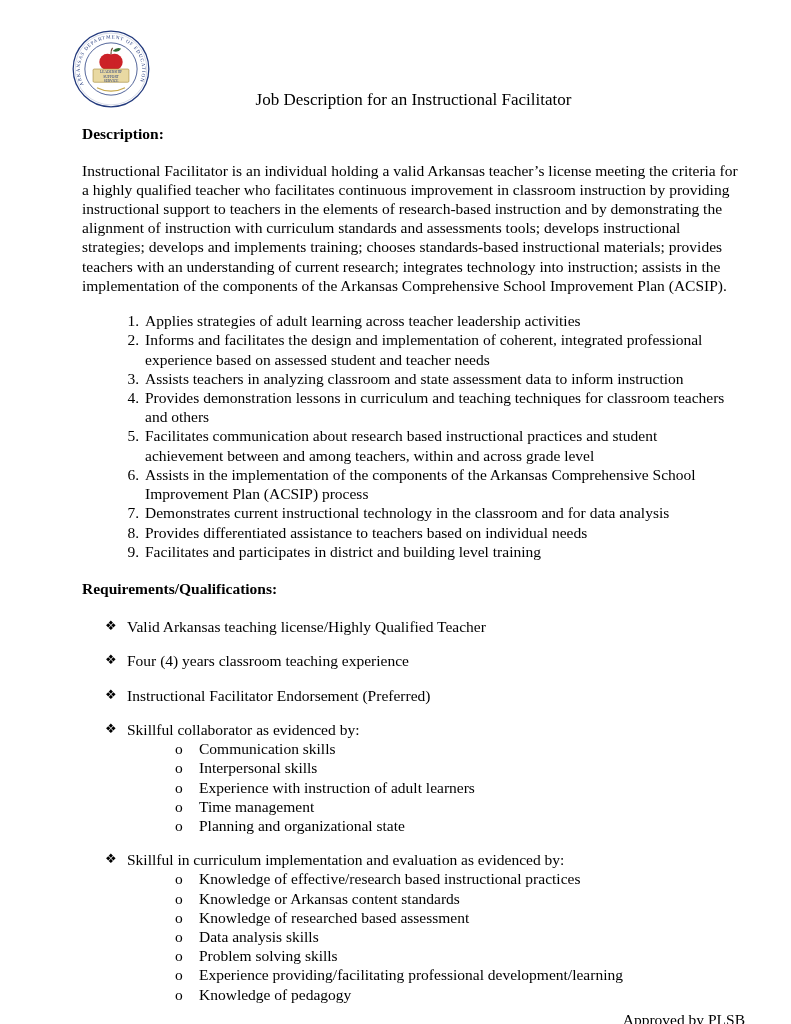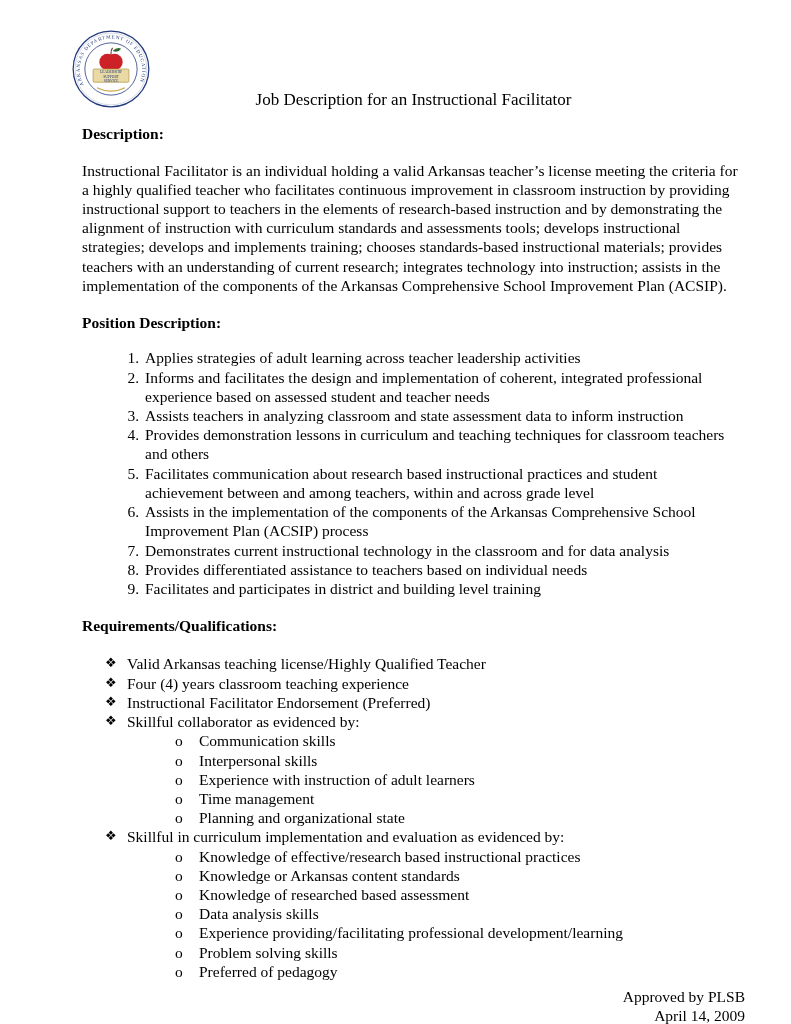--- a/index.html
+++ b/index.html
@@ -41,20 +41,21 @@
   }
   ol.position-list li { padding-left: 2px; }
   ul.req-list {
     list-style: none;
     margin-top: 19px;
     padding-left: 23px;
   }
   ul.req-list > li {
     position: relative;
     padding-left: 22px;
+    margin-top: 15px;
   }
   ul.req-list > li::before {
     content: "\2756";
     position: absolute;
     left: 0; top: 1px;
     font-size: 13px;
   }
   ul.sub-list {
     list-style: none;
     padding-left: 48px;
@@ -104,21 +105,20 @@
     </g>
 
     <path d="M 32 74 Q 50 83 68 74" stroke="#c7a84c" stroke-width="1.6" fill="none"></path>
   </svg>
 
   <h1 class="doc-title">Job Description for an Instructional Facilitator</h1>
 
   <div class="section-heading" style="margin-top:4px">Description:</div>
   <p class="def-body">Instructional Facilitator is an individual holding a valid Arkansas teacher’s license meeting the criteria for a highly qualified teacher who facilitates continuous improvement in classroom instruction by providing instructional support to teachers in the elements of research-based instruction and by demonstrating the alignment of instruction with curriculum standards and assessments tools; develops instructional strategies; develops and implements training; chooses standards-based instructional materials; provides teachers with an understanding of current research; integrates technology into instruction; assists in the implementation of the components of the Arkansas Comprehensive School Improvement Plan (ACSIP).</p>
 
-  <div class="section-heading">Position Description:</div>
   <ol class="position-list">
     <li>Applies strategies of adult learning across teacher leadership activities</li>
     <li>Informs and facilitates the design and implementation of coherent, integrated professional experience based on assessed student and teacher needs</li>
     <li>Assists teachers in analyzing classroom and state assessment data to inform instruction</li>
     <li>Provides demonstration lessons in curriculum and teaching techniques for classroom teachers and others</li>
     <li>Facilitates communication about research based instructional practices and student achievement between and among teachers, within and across grade level</li>
     <li>Assists in the implementation of the components of the Arkansas Comprehensive School Improvement Plan (ACSIP) process</li>
     <li>Demonstrates current instructional technology in the classroom and for data analysis</li>
     <li>Provides differentiated assistance to teachers based on individual needs</li>
     <li>Facilitates and participates in district and building level training</li>
@@ -146,23 +146,23 @@
         <li>Planning and organizational state</li>
       </ul>
     </li>
     <li>
       <span>Skillful in curriculum implementation and evaluation as evidenced by:</span>
       <ul class="sub-list">
         <li>Knowledge of effective/research based instructional practices</li>
         <li>Knowledge or Arkansas content standards</li>
         <li>Knowledge of researched based assessment</li>
         <li>Data analysis skills</li>
+        <li>Problem solving skills</li>
         <li>Experience providing/facilitating professional development/learning</li>
-        <li>Problem solving skills</li>
-        <li>Preferred of pedagogy</li>
+        <li>Knowledge of pedagogy</li>
       </ul>
     </li>
   </ul>
 
   <div class="approval">
     <div>Approved by PLSB</div>
     <div>April 14, 2009</div>
   </div>
 
 </div>

